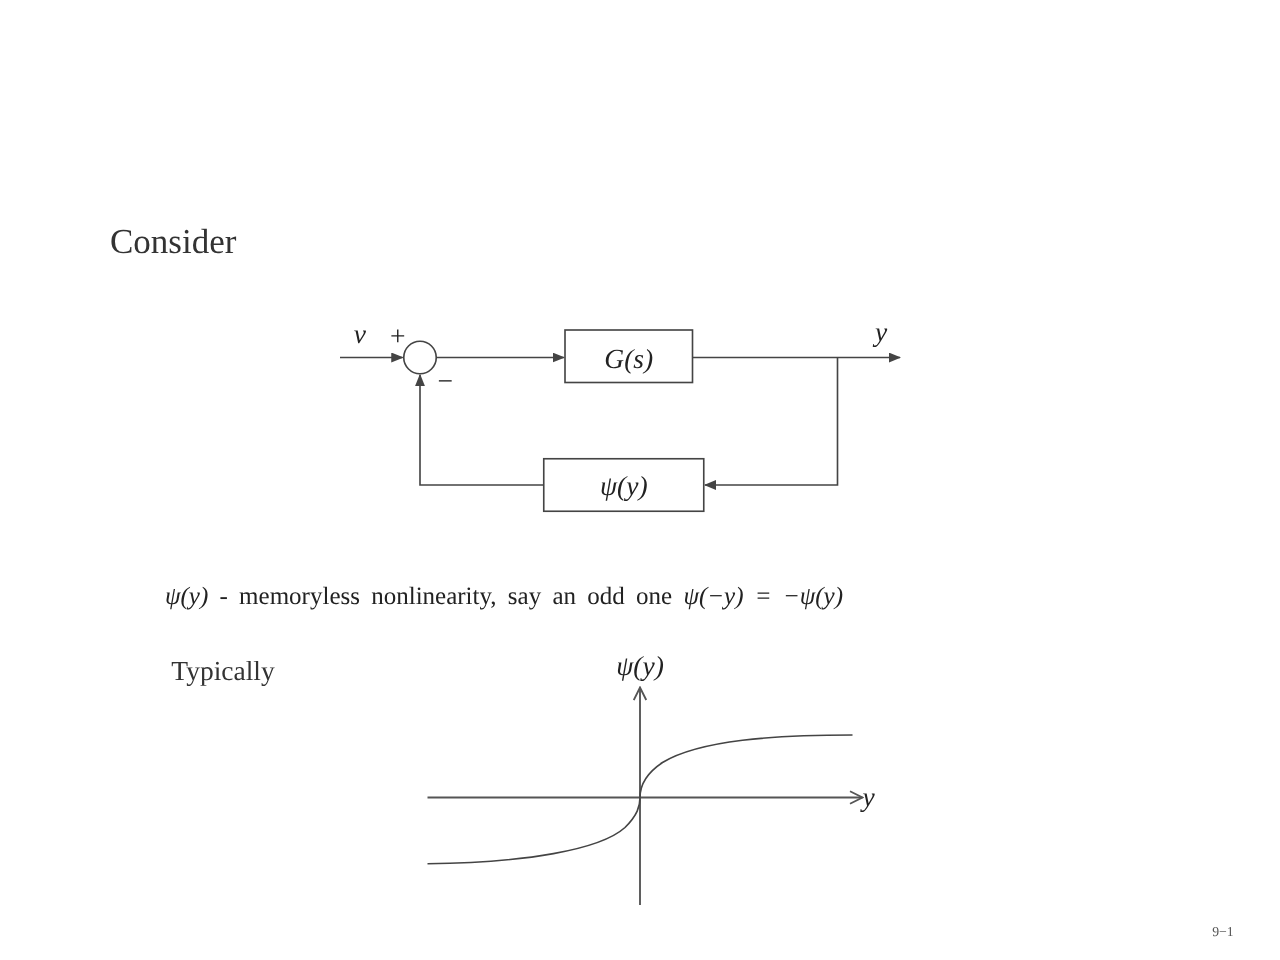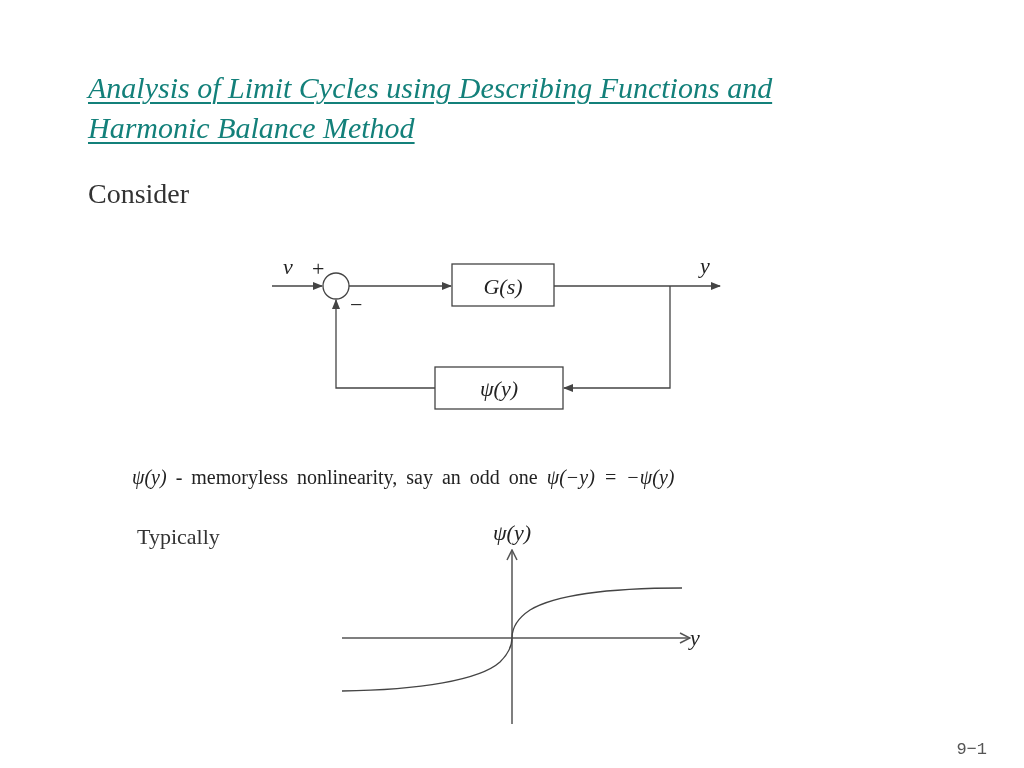--- a/index.html
+++ b/index.html
@@ -5,32 +5,31 @@
   html, body { margin: 0; padding: 0; background: #ffffff; }
   body { width: 1024px; height: 768px; position: relative; overflow: hidden;
          font-family: "Liberation Serif", "DejaVu Serif", serif; color: #333333; }
   .title { position: absolute; left: 88px; top: 68px; width: 840px;
            font-style: italic; font-size: 30px; line-height: 40px; color: #13807a; }
   .title span { text-decoration: underline; text-decoration-thickness: 1.5px; text-underline-offset: 4px; }
   .consider { position: absolute; left: 88px; top: 178px; font-size: 28px; color: #333; }
   .typically { position: absolute; left: 137px; top: 524px; font-size: 22px; color: #333; }
   .statement { position: absolute; left: 132px; top: 466px; font-size: 20px; color: #222; word-spacing: 4px; white-space: nowrap; }
   .statement i { font-style: italic; }
-  .pagenum { position: absolute; right: 37px; top: 740px; font-family: Liberation Mono, monospace;
-             font-size: 17px; color: #555; }
+  .pagenum { position: absolute; right: 37px; top: 740px; font-family: Liberation Serif, serif;
+             font-size: 11px; color: #555; }
   svg { position: absolute; left: 0; top: 0; }
   .math { font-family: "Liberation Serif", serif; font-style: italic; fill: #222; }
   .mathn { font-family: "Liberation Serif", serif; fill: #222; }
 </style>
 </head>
 <body>
 
 <div class="title">
-  <span>Analysis of Limit Cycles using Describing Functions and</span><br>
-  <span>Harmonic Balance Method</span>
+  <br>
 </div>
 
 <div class="consider">Consider</div>
 
 <svg width="1024" height="768">
   <defs>
     <marker id="arr" markerWidth="10" markerHeight="8" refX="9" refY="4" orient="auto" markerUnits="userSpaceOnUse">
       <path d="M0,0 L10,4 L0,8 Z" fill="#444"></path>
     </marker>
     <marker id="openarr" markerWidth="12" markerHeight="12" refX="11" refY="6" orient="auto" markerUnits="userSpaceOnUse">

